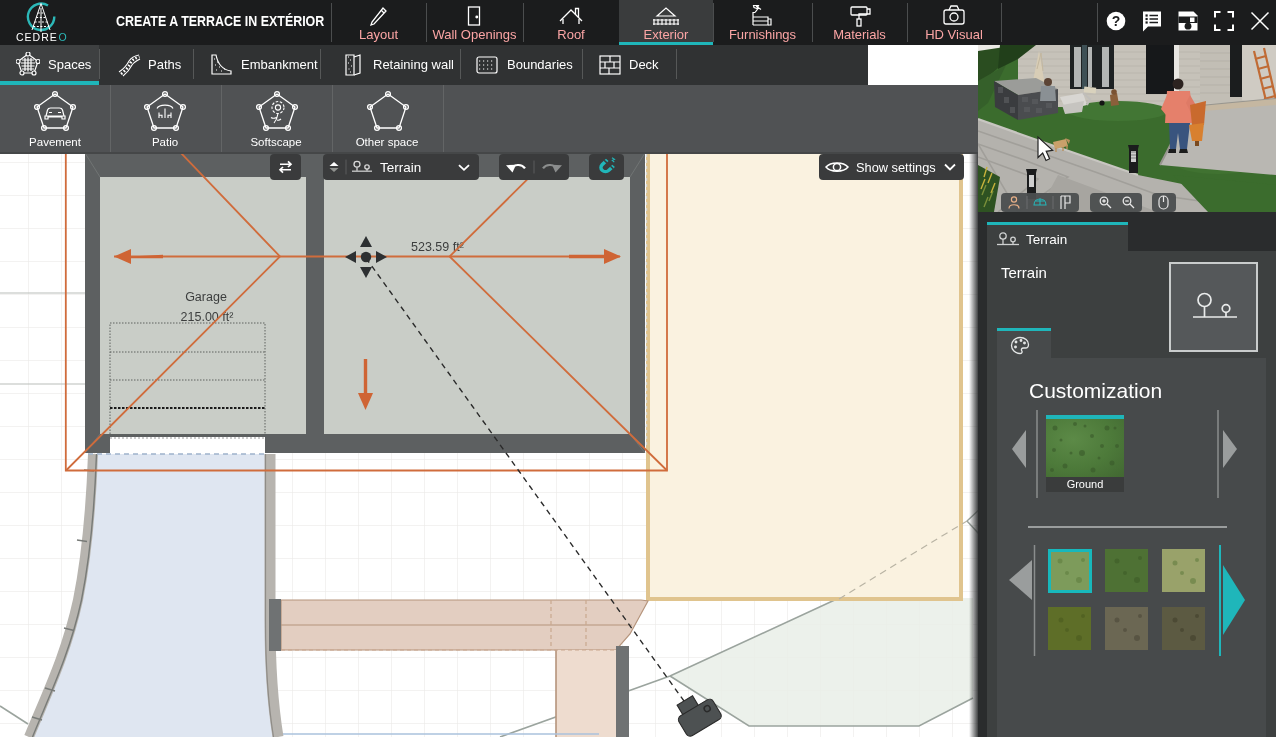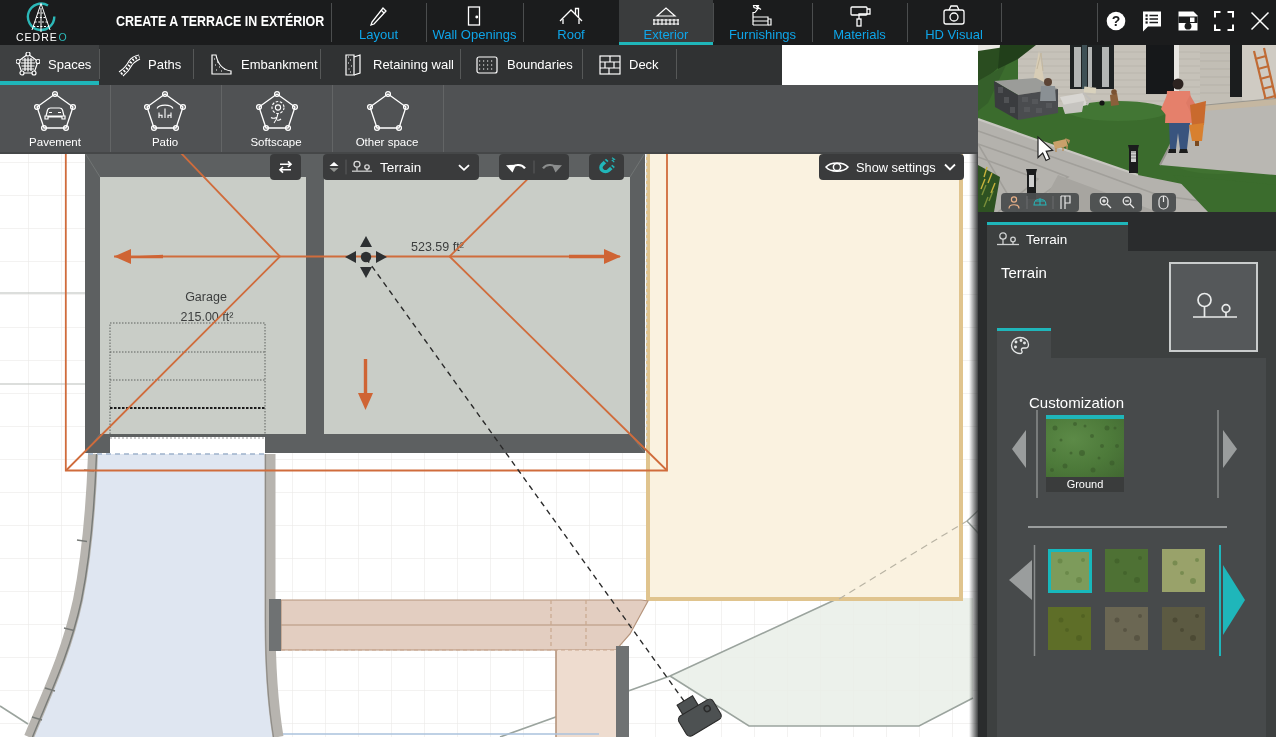--- a/index.html
+++ b/index.html
@@ -3,26 +3,26 @@
 <meta charset="utf-8">
 <style>
 * { margin:0; padding:0; box-sizing:border-box; }
 html,body { width:1276px; height:737px; overflow:hidden; background:#fff; font-family:"Liberation Sans", sans-serif; }
 #app { position:relative; width:1276px; height:737px; }
 .abs { position:absolute; }
 
 #topbar { position:absolute; left:0; top:0; width:1276px; height:45px; background:#1b1c1d; }
 .menutab { position:absolute; top:0; height:45px; color:#fff; text-align:center; }
 .menutab .micon { position:absolute; left:0; right:0; top:5px; height:22px; }
-.menutab .mlabel { position:absolute; left:0; right:0; top:27px; font-size:13px; color:#0ea5e9; white-space:nowrap; }
+.menutab .mlabel { position:absolute; left:0; right:0; top:27px; font-size:13px; color:#fca5a5; white-space:nowrap; }
 .msep { position:absolute; top:3px; height:39px; width:1px; background:#4b4d4e; }
 .menutab.active { background:#3a3c3d; border-bottom:3px solid #1fb6ba; }
 #title { position:absolute; left:116px; top:13px; color:#fff; font-size:14.5px; font-weight:600; letter-spacing:0; white-space:nowrap; transform:scaleX(0.858); transform-origin:0 0; }
 
-#row2 { position:absolute; left:0; top:45px; width:782px; height:40px; background:#303233; }
+#row2 { position:absolute; left:0; top:45px; width:868px; height:40px; background:#303233; }
 .r2sep { position:absolute; top:4px; height:30px; width:1px; background:#565858; }
 .r2item { position:absolute; top:0; height:40px; color:#fff; font-size:13px; }
 .r2item.active { background:#3e4041; border-bottom:4px solid #1fb6ba; height:40px; }
 .r2label { position:absolute; top:12px; white-space:nowrap; }
 
 #row3 { position:absolute; left:0; top:85px; width:978px; height:69px; background:#505254; border-bottom:2px solid #454748; }
 .r3sep { position:absolute; top:0; height:67px; width:1px; background:#636566; }
 .tool { position:absolute; top:0; width:110px; height:67px; color:#fff; }
 .tool .tlabel { position:absolute; left:0; right:0; top:51px; text-align:center; font-size:11.5px; }
 
@@ -648,21 +648,21 @@
           <g stroke="#e4e6e6" stroke-width="1.3" fill="none">
             <path d="M10 1.5 C5 1.5 1.5 5.5 1.5 9.5 C1.5 13.5 5 17.5 10 17.5 C12 17.5 12.5 16 11.8 14.8 C11 13.5 11.5 12 13.5 12 L15.5 12 C17.5 12 18.5 10.5 18.5 8.5 C18.5 4.5 15 1.5 10 1.5 Z"></path>
             <circle cx="6" cy="6" r="0.8" fill="#e4e6e6"></circle>
             <circle cx="11" cy="4.5" r="0.8" fill="#e4e6e6"></circle>
             <circle cx="14.5" cy="7" r="0.8" fill="#e4e6e6"></circle>
             <circle cx="5.5" cy="11" r="0.8" fill="#e4e6e6"></circle>
           </g>
         </svg>
   </div>
   <div id="cust-panel">
-    <div class="abs" style="left:32px;top:36px;font-size:15px;color:#fff;">Customization</div>
+    <div class="abs" style="left:32px;top:21px;font-size:21px;color:#fff;">Customization</div>
     <svg class="abs" style="left:0;top:0;" width="269" height="379" viewBox="0 0 269 379">
       <defs>
         <radialGradient id="grass1" cx="35%" cy="35%" r="90%">
               <stop offset="0%" stop-color="#5c8a47"></stop>
               <stop offset="55%" stop-color="#4d7a3a"></stop>
               <stop offset="100%" stop-color="#426832"></stop>
             </radialGradient>
       </defs>
 
       <path d="M29 72 L15 91 L29 110 Z" fill="#9a9d9d"></path>

